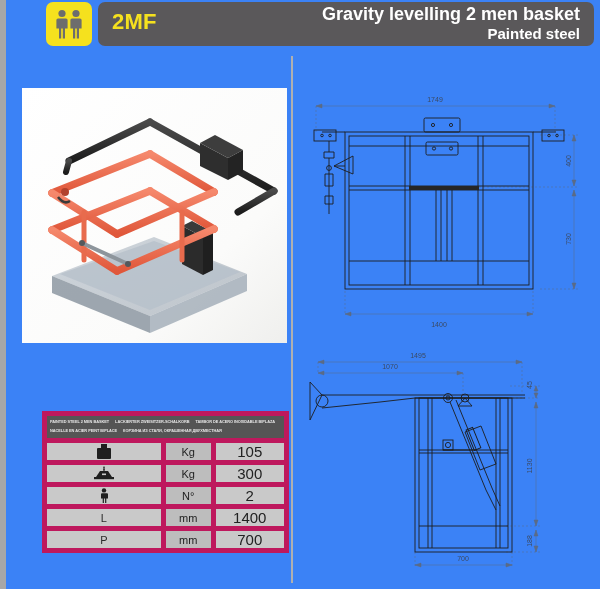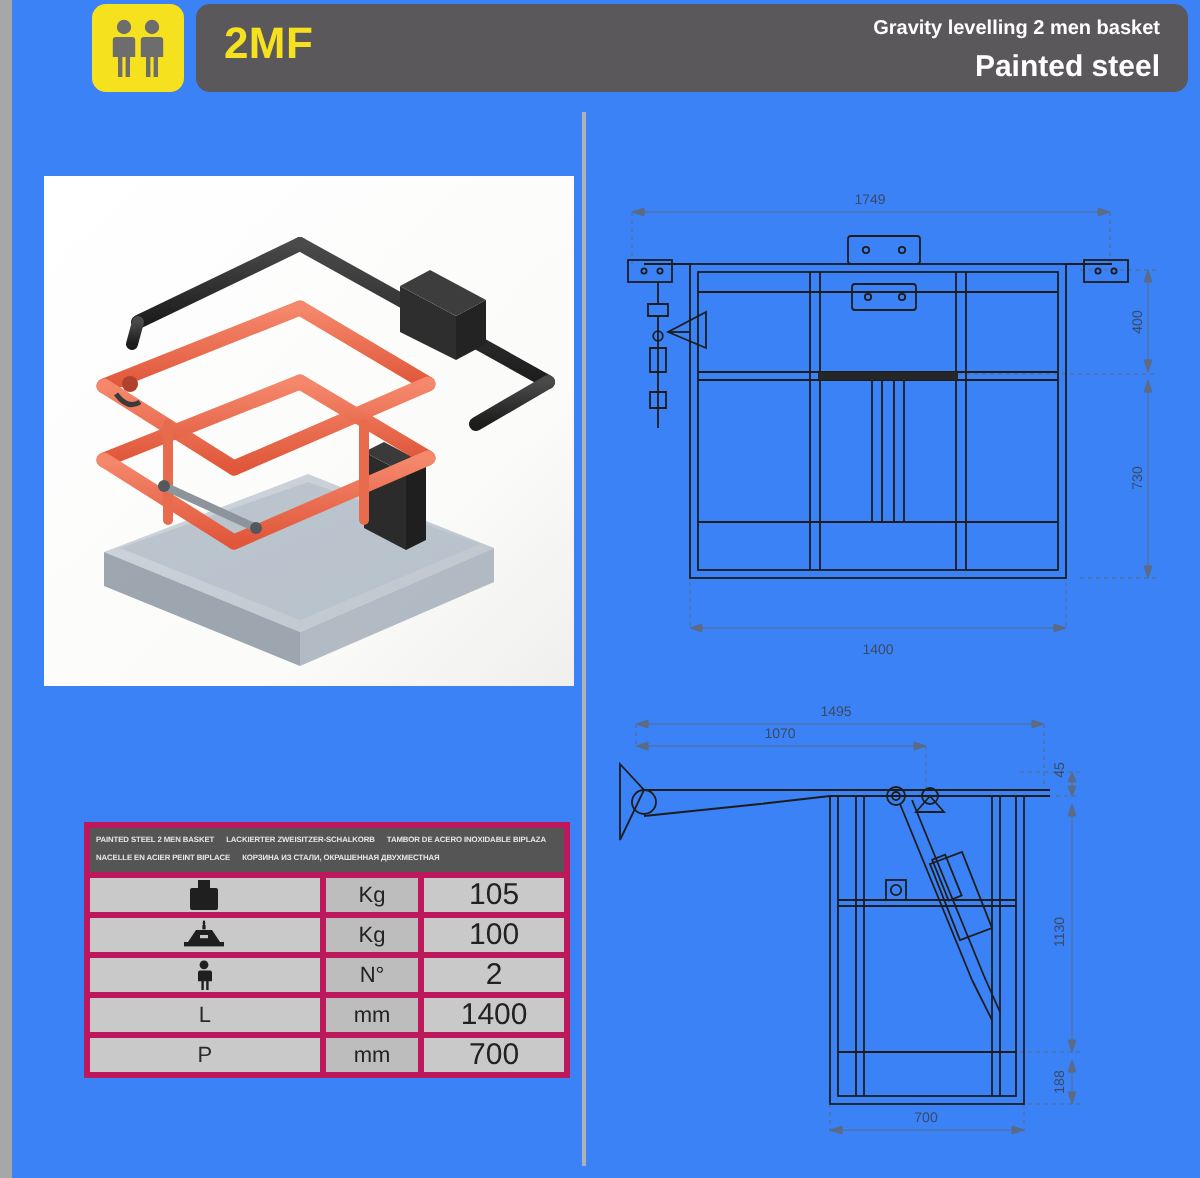--- a/index.html
+++ b/index.html
@@ -56,21 +56,21 @@
     font-weight: bold;
     letter-spacing: .2px;
   }
   .title-block {
     position: absolute;
     right: 14px; top: 3px;
     text-align: right;
     color: #ffffff;
   }
   .title-line1 {
-    font-size: 10px; font-weight: bold;
+    font-size: 18px; font-weight: bold;
     line-height: 19px;
     white-space: nowrap;
   }
   .title-line2 {
     font-size: 15px; font-weight: bold;
     line-height: 19px;
     white-space: nowrap;
   }
 
   
@@ -90,21 +90,21 @@
   .render-panel svg { display: block; }
 
   
   .spec-table {
     position: absolute;
     left: 42px; top: 411px;
     width: 224px;
     border-collapse: collapse;
     font-size: 10px;
   }
-  .spec-table td { border: 3px solid #be185d; }
+  .spec-table td { border: 5px solid #be185d; }
   .thead-cell {
     background: #555555;
     color: #e6e6e6;
     font-size: 3.9px;
     line-height: 8.5px;
     letter-spacing: -0.05px;
     padding: 2px 3px 3px 3px;
     font-weight: bold;
     white-space: nowrap;
     overflow: hidden;
@@ -302,21 +302,21 @@
         <td class="c-icon">
           <svg width="26" height="15" viewBox="0 0 26 15">
             <path d="M13 0 a2 2 0 0 1 0 3 a2 2 0 0 1 0 -3 z" fill="#1f1f1f"></path>
             <path d="M12.2 2.5 h1.6 v2.2 h-1.6 z" fill="#1f1f1f"></path>
             <path d="M5 11 L9 5 h8 l4 6 z" fill="#1f1f1f"></path>
             <rect x="11" y="7.5" width="4" height="1.6" fill="#c9c9c9"></rect>
             <rect x="3" y="11" width="20" height="2.2" fill="#1f1f1f"></rect>
           </svg>
         </td>
         <td class="c-unit">Kg</td>
-        <td class="c-val">100</td>
+        <td class="c-val">300</td>
       </tr>
 
       <tr>
         <td class="c-icon">
           <svg width="12" height="15" viewBox="0 0 12 15">
             <circle cx="6" cy="2.4" r="2.2" fill="#1f1f1f"></circle>
             <path d="M3 5.2 h6 a1 1 0 0 1 1 1 v4.4 h-1.7 v4.4 h-1.2 v-4.4 h-1.2 v4.4 h-1.2 v-4.4 h-1.7 v-4.4 a1 1 0 0 1 1 -1 z" fill="#1f1f1f"></path>
           </svg>
         </td>
         <td class="c-unit">N°</td>

